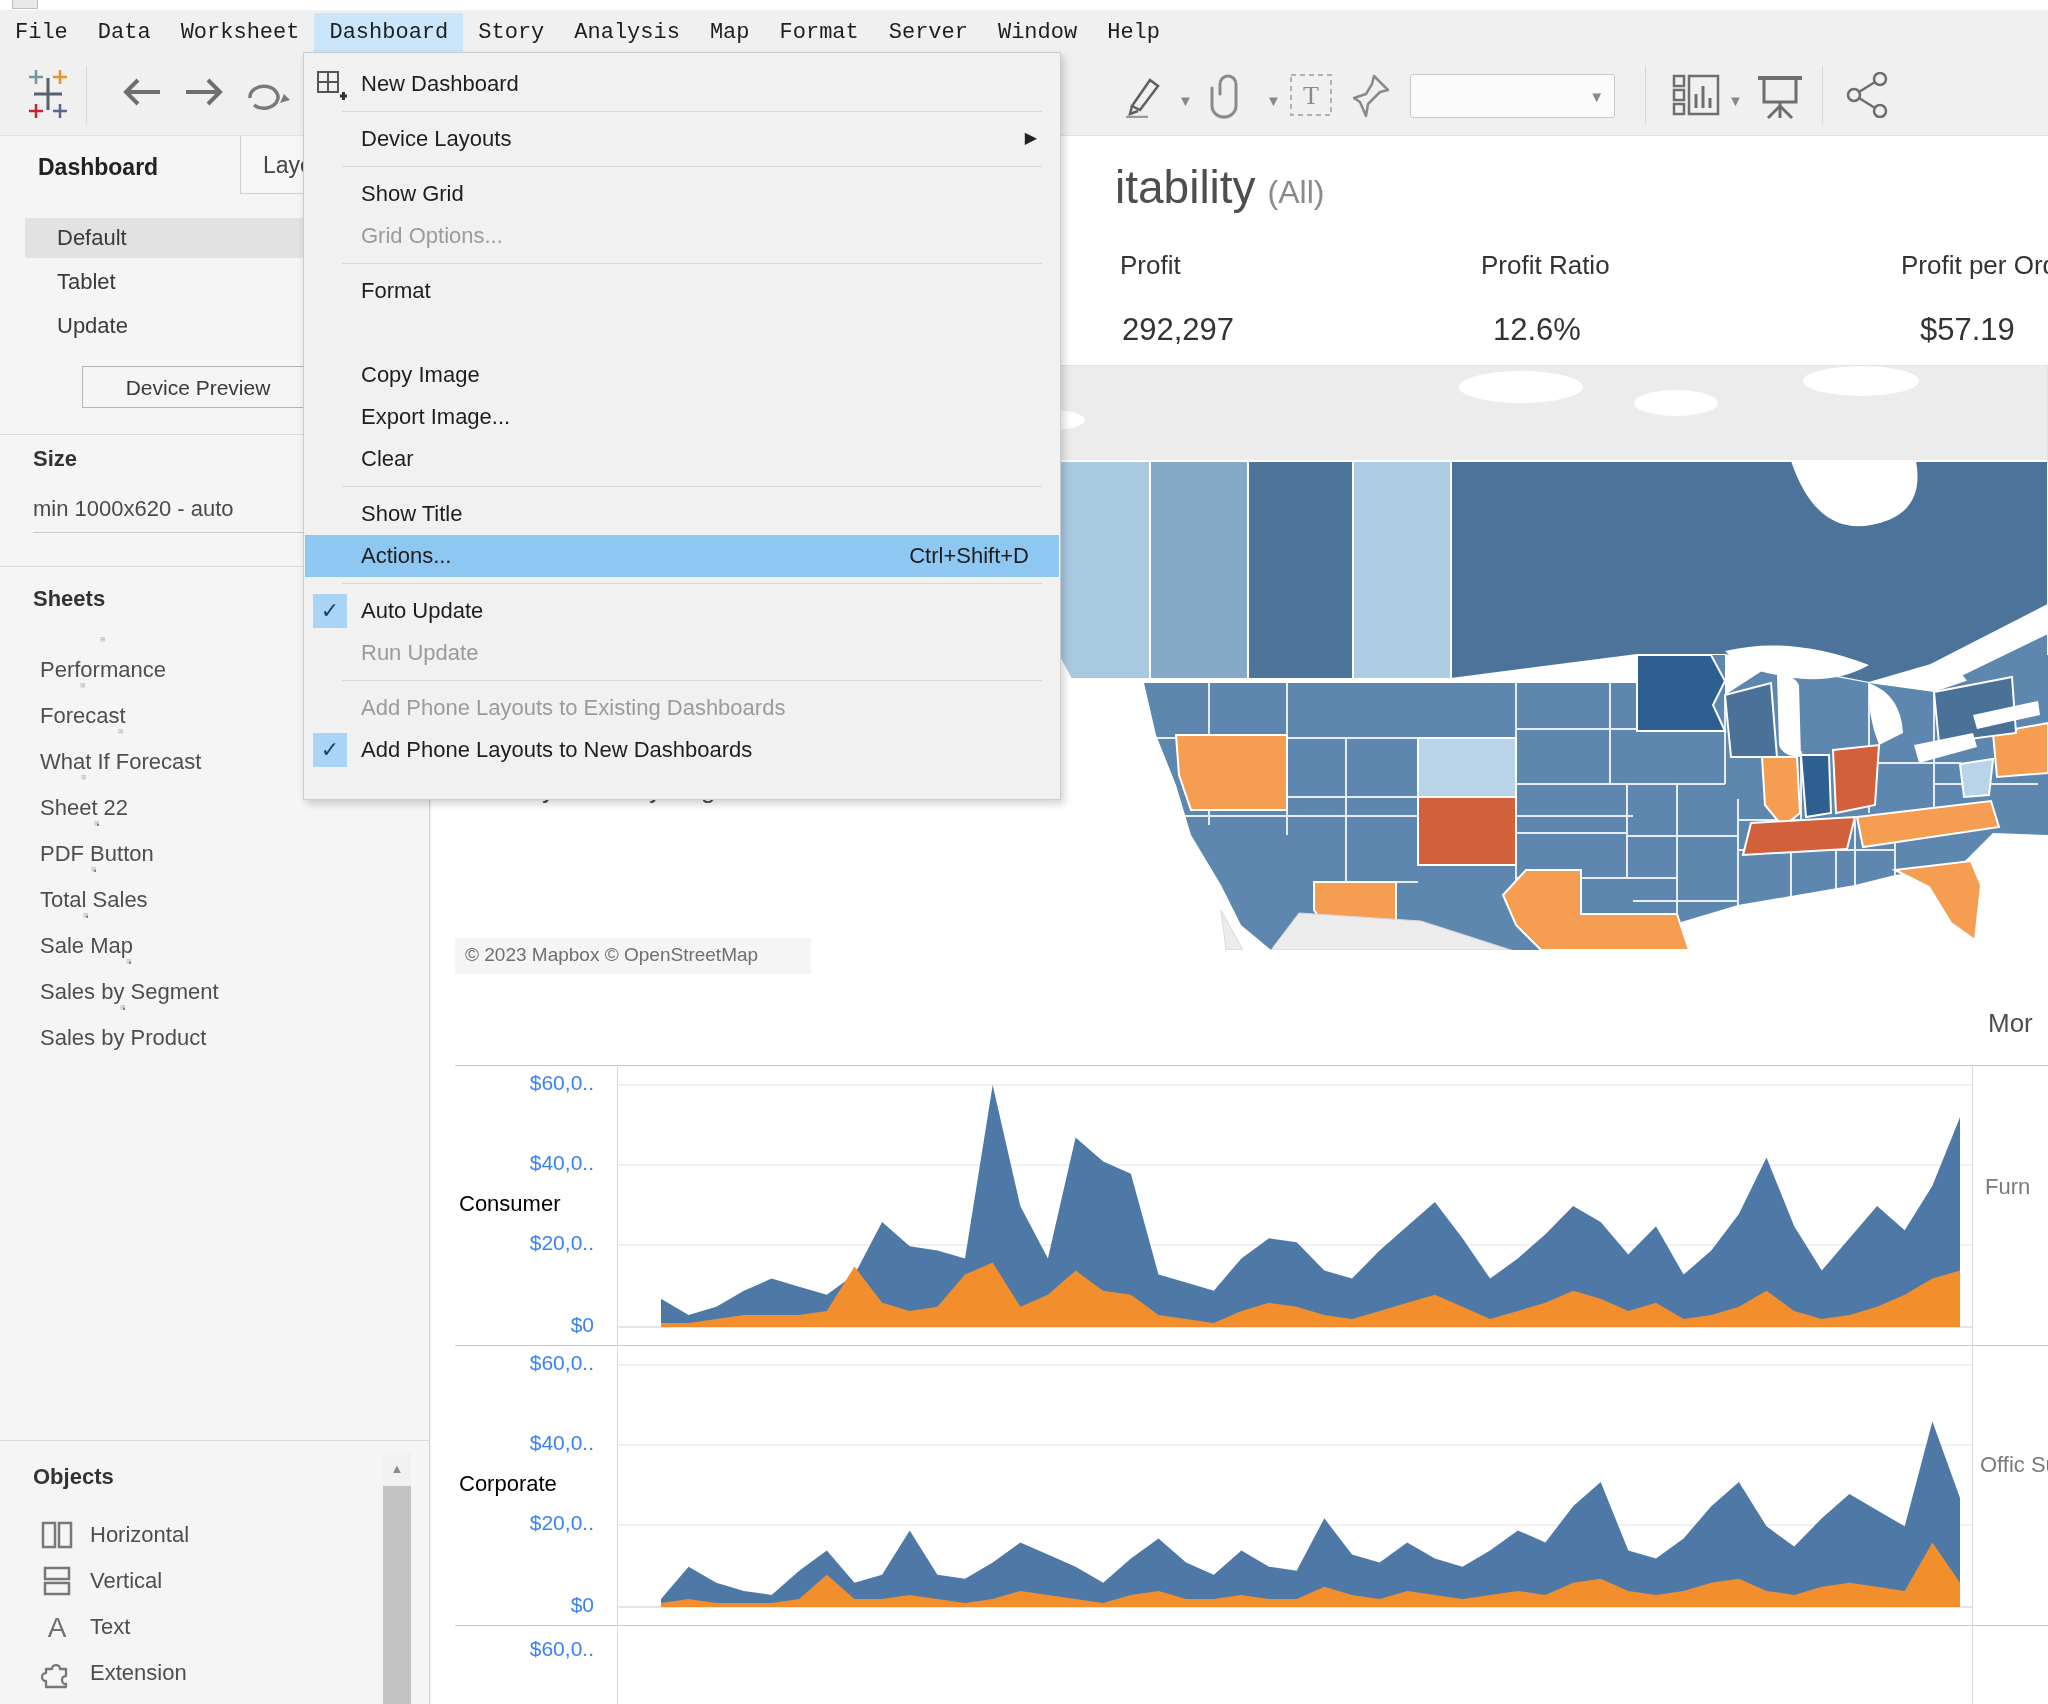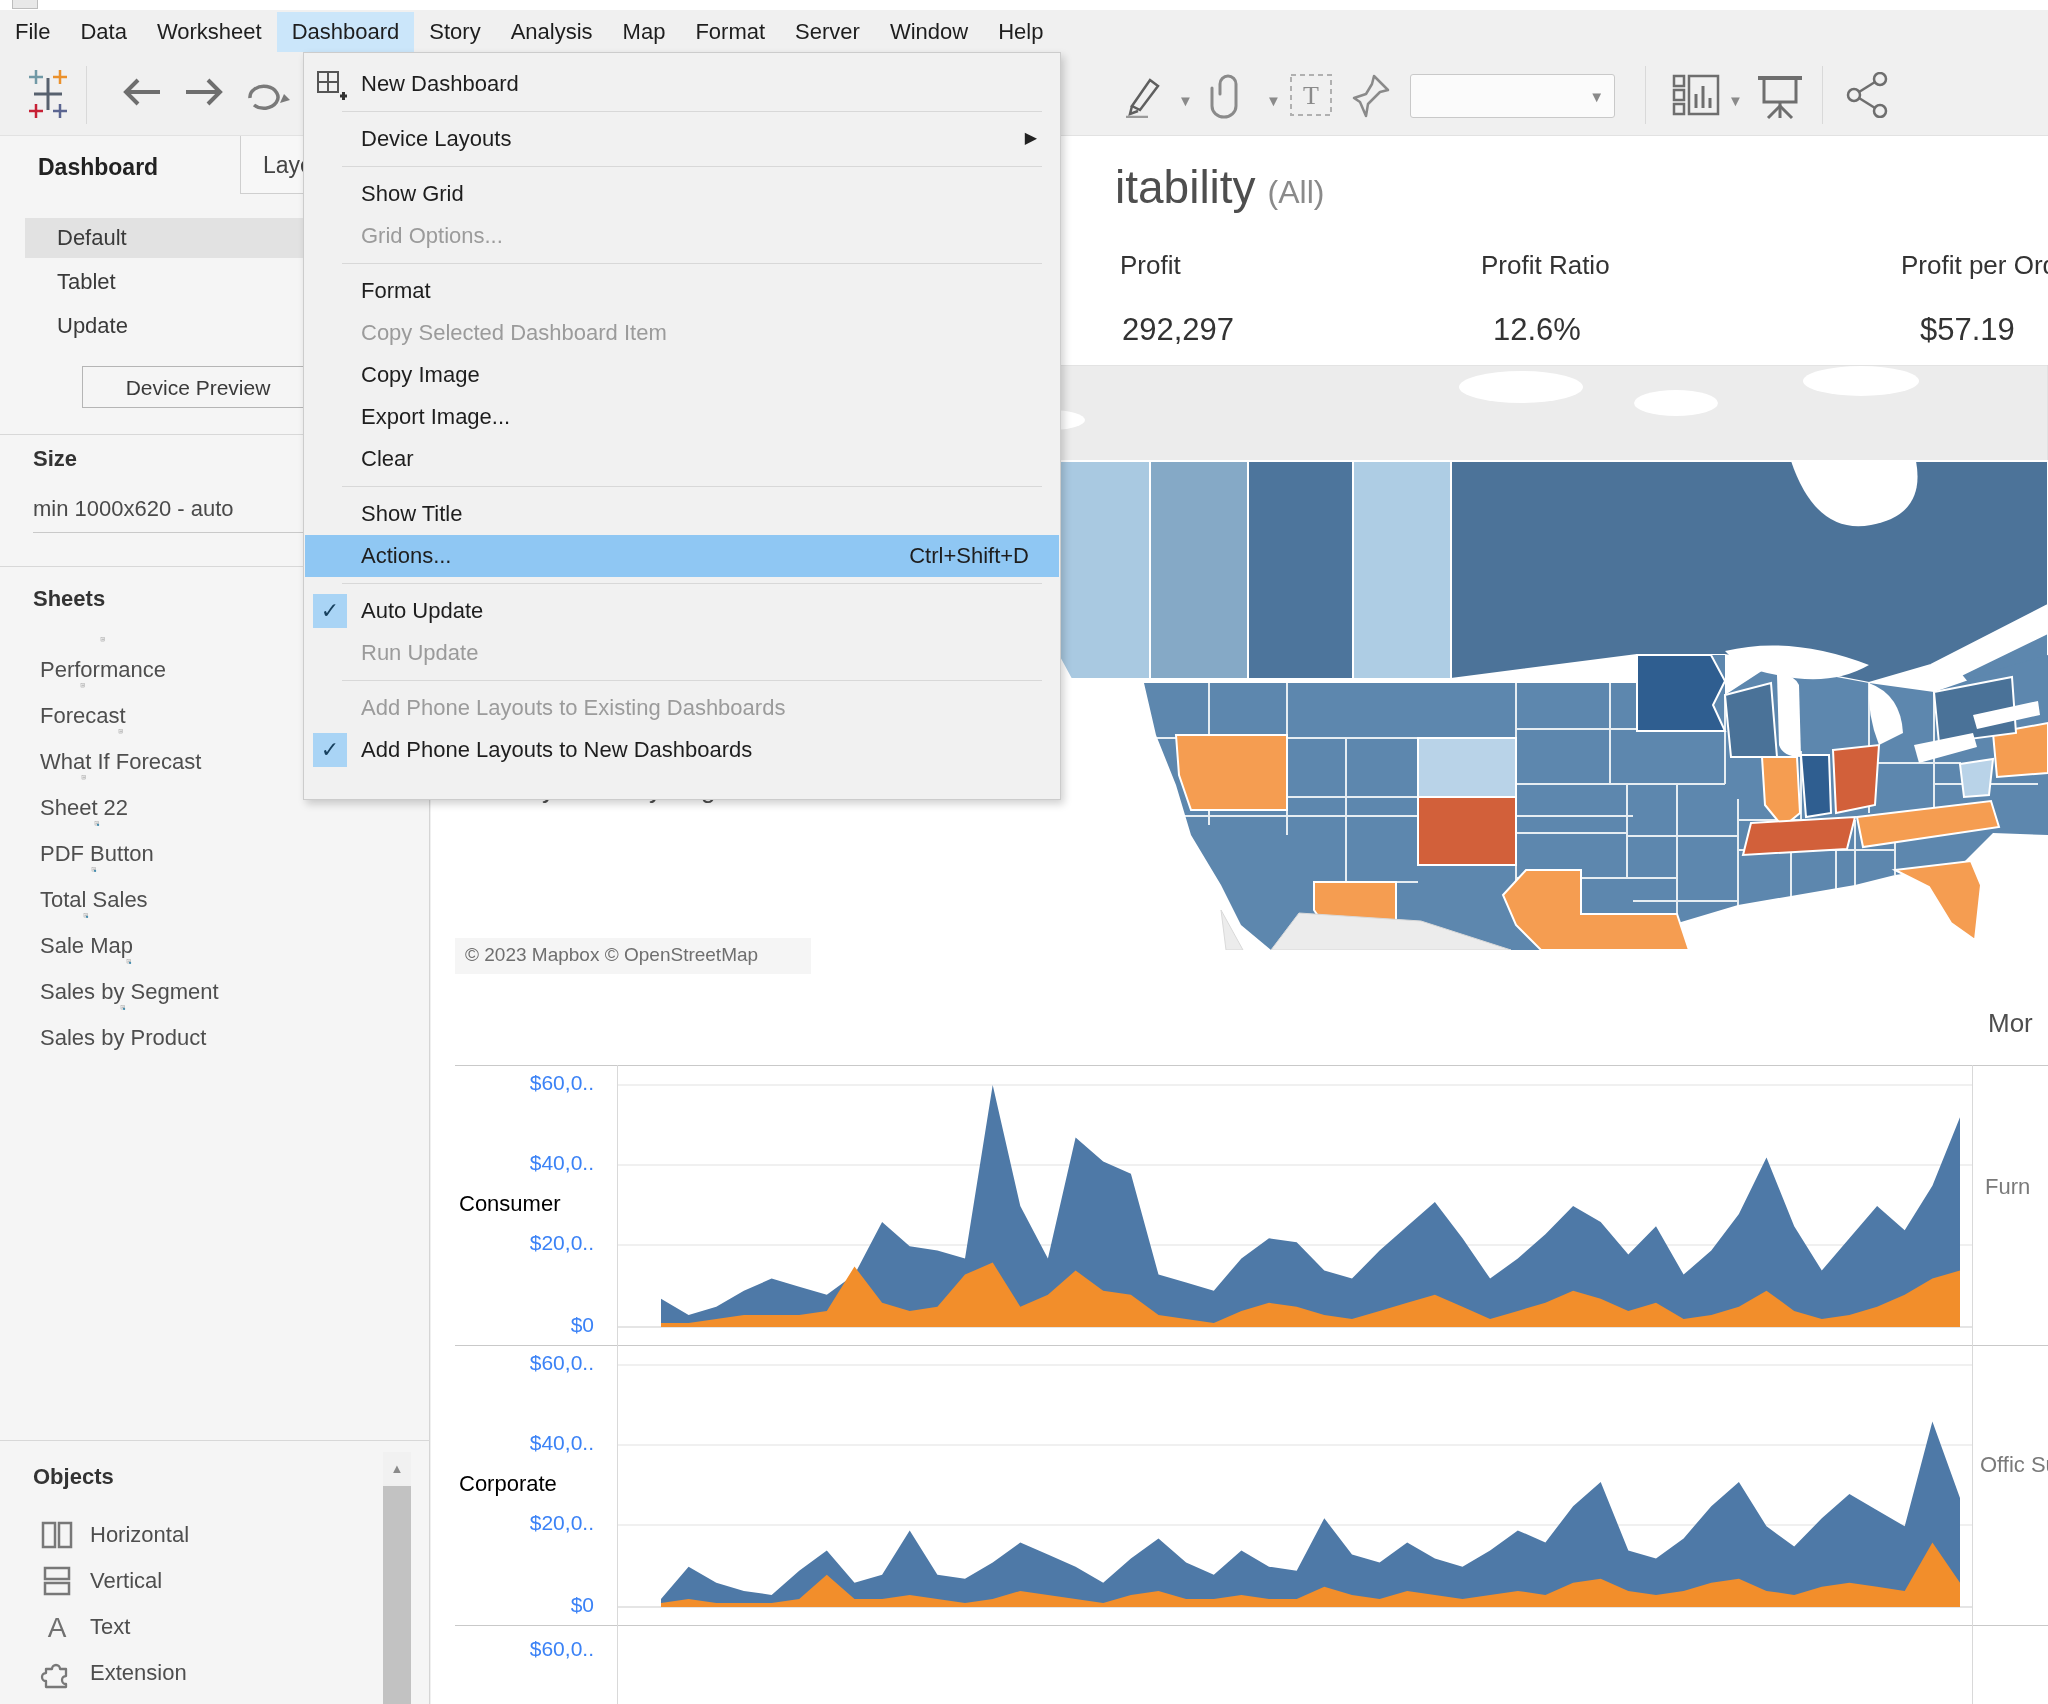--- a/index.html
+++ b/index.html
@@ -3,21 +3,21 @@
 <meta charset="utf-8">
 <style>
   * { margin:0; padding:0; box-sizing:border-box; }
   html,body { width:2048px; height:1704px; overflow:hidden; }
   body { font-family:"Liberation Sans", sans-serif; background:#f0f0f0; position:relative; color:#2b2b2b; }
   .abs { position:absolute; }
 
   
   #titlebar { left:0; top:0; width:2048px; height:10px; background:#ffffff; }
   #titlefrag { left:12px; top:0; width:26px; height:9px; background:#e8e8e8; border:1px solid #bdbdbd; border-top:none; }
-  #menubar { left:0; top:10px; width:2048px; height:44px; background:#f0f0f0; display:flex; align-items:center; }
+  #menubar { left:0; top:10px; width:2048px; height:44px; background:#f0f0f0; display:flex; align-items:center;font-family:Liberation Mono, monospace; }
   .mb-item { font-size:22px; color:#1e1e1e; padding:7px 15px; white-space:nowrap; }
   .mb-item.hl { background:#cbe6fa; }
 
   
   #toolbar { left:0; top:54px; width:2048px; height:82px; background:#f0f0f0; border-bottom:1px solid #e2e2e2; }
   .tb-sep { position:absolute; top:12px; width:1px; height:58px; background:#d9d9d9; }
   .tb-ic { position:absolute; top:18px; }
   .caret { color:#8a8a8a; font-size:15px; position:absolute; top:38px; }
   #combobox { position:absolute; left:1410px; top:20px; width:205px; height:44px; background:#fbfbfb; border:1px solid #c9c9c9; border-radius:3px; }
   #combobox .caret { right:10px; top:13px; }
@@ -482,23 +482,20 @@
     <div class="mi" style="top: 120px;">
       <span class="lbl">Show Grid</span>
     </div>
     <div class="mi disabled" style="top: 162px;">
       <span class="lbl">Grid Options...</span>
     </div>
     <div class="mi-sep" style="top: 210px;"></div>
     <div class="mi" style="top: 217px;">
       <span class="lbl">Format</span>
     </div>
-    <div class="mi disabled" style="top: 259px;">
-      <span class="lbl">Copy Selected Dashboard Item</span>
-    </div>
     <div class="mi" style="top: 301px;">
       <span class="lbl">Copy Image</span>
     </div>
     <div class="mi" style="top: 343px;">
       <span class="lbl">Export Image...</span>
     </div>
     <div class="mi" style="top: 385px;">
       <span class="lbl">Clear</span>
     </div>
     <div class="mi-sep" style="top: 433px;"></div>

